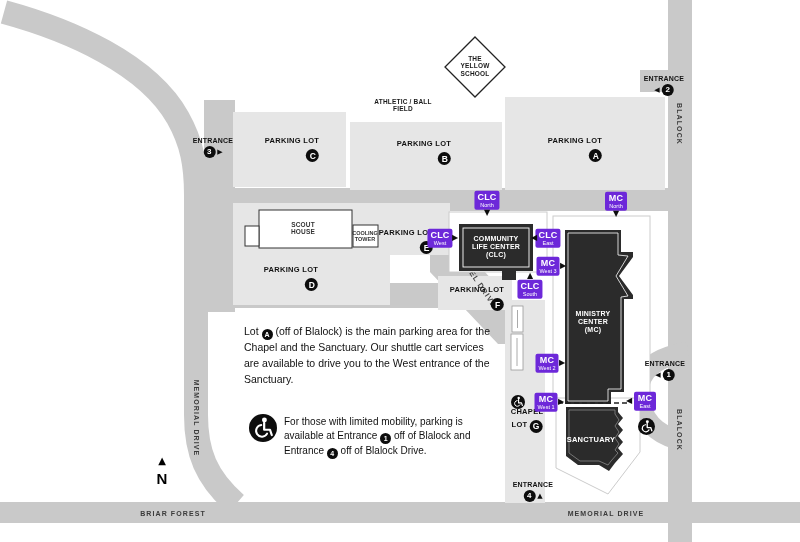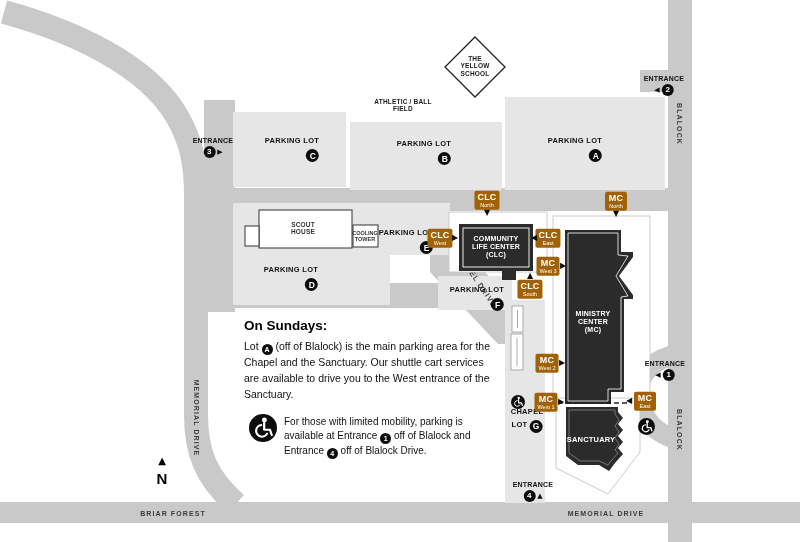--- a/index.html
+++ b/index.html
@@ -15,21 +15,21 @@
             letter-spacing:1.1px;white-space:nowrap}
   .vert{transform:translate(-50%,-50%) rotate(90deg)}
   .horiz{transform:translate(-50%,-50%)}
   .badge{display:inline-flex;align-items:center;justify-content:center;width:12px;height:12px;
          border-radius:50%;background:#0d0d0d;color:#fff;font-weight:bold;font-size:8px;line-height:1;
          font-family:"Liberation Sans",sans-serif;flex:none}
   .lot{position:absolute;transform:translateX(-50%);text-align:right}
   .lot-t{font-weight:bold;font-size:7.5px;letter-spacing:.3px;color:#111;white-space:nowrap;line-height:1}
   .lot .badge{width:13px;height:13px;font-size:8.5px;margin-top:2px}
   .lot-row{display:flex;align-items:center;justify-content:center;gap:2px;margin-top:2px}
-  .tag{position:absolute;transform:translate(-50%,-50%);background:#a16207;color:#fff;border-radius:2px;
+  .tag{position:absolute;transform:translate(-50%,-50%);background:#6d28d9;color:#fff;border-radius:2px;
        padding:2px 3px 1px;text-align:center;line-height:1;min-width:16px}
   .tag .t1{display:block;font-size:9px;font-weight:bold;letter-spacing:.2px}
   .tag .t2{display:block;font-size:5.5px;margin-top:1px;white-space:nowrap}
   .arr{position:absolute;transform:translate(-50%,-50%);font-family:"DejaVu Sans",sans-serif;
        font-size:8px;color:#0d0d0d;line-height:1}
   .arr-inline{font-family:"DejaVu Sans",sans-serif;font-size:7px;color:#0d0d0d;line-height:1}
   .ent{position:absolute;transform:translateX(-50%);text-align:center}
   .ent-l{font-weight:bold;font-size:7px;letter-spacing:.2px;color:#111;white-space:nowrap;line-height:1}
   .ent-row{display:flex;align-items:center;justify-content:center;gap:2px;margin-top:2px}
   .info{position:absolute;left:244px;top:318px;width:254px}
@@ -273,21 +273,20 @@
     <path d="M15.5 16.8 A5 5 0 1 1 10.5 9.5" stroke="#fff" stroke-width="1.7" fill="none" stroke-linecap="round"></path>
   </svg>
   <svg class="abs wheel" style="left:638px;top:418px" width="17" height="17" viewBox="0 0 24 24">
     <circle cx="12" cy="12" r="12" fill="#0d0d0d"></circle>
     <circle cx="13.2" cy="5.2" r="2.1" fill="#fff"></circle>
     <path d="M13 7.5 L13 13.5 L18 13.5 L19.5 18" stroke="#fff" stroke-width="1.9" fill="none" stroke-linecap="round" stroke-linejoin="round"></path>
     <path d="M15.5 16.8 A5 5 0 1 1 10.5 9.5" stroke="#fff" stroke-width="1.7" fill="none" stroke-linecap="round"></path>
   </svg>
 
   <div class="info">
-    <div class="info-h">On Sundays:</div>
     <p class="info-p"><span>Lot </span><span class="badge inline">A</span><span> (off of Blalock) is the main parking area for the Chapel and the Sanctuary. Our shuttle cart services are available to drive you to the West entrance of the Sanctuary.</span></p>
   </div>
   <div class="mob">
     <svg class="wheel" width="28" height="28" viewBox="0 0 24 24">
       <circle cx="12" cy="12" r="12" fill="#0d0d0d"></circle>
       <circle cx="13.2" cy="5.2" r="2.1" fill="#fff"></circle>
       <path d="M13 7.5 L13 13.5 L18 13.5 L19.5 18" stroke="#fff" stroke-width="1.9" fill="none" stroke-linecap="round" stroke-linejoin="round"></path>
       <path d="M15.5 16.8 A5 5 0 1 1 10.5 9.5" stroke="#fff" stroke-width="1.7" fill="none" stroke-linecap="round"></path>
     </svg>
     <p class="mob-p"><span>For those with limited mobility, parking is available at Entrance </span><span class="badge inline">1</span><span> off of Blalock and Entrance </span><span class="badge inline">4</span><span> off of Blalock Drive.</span></p>

